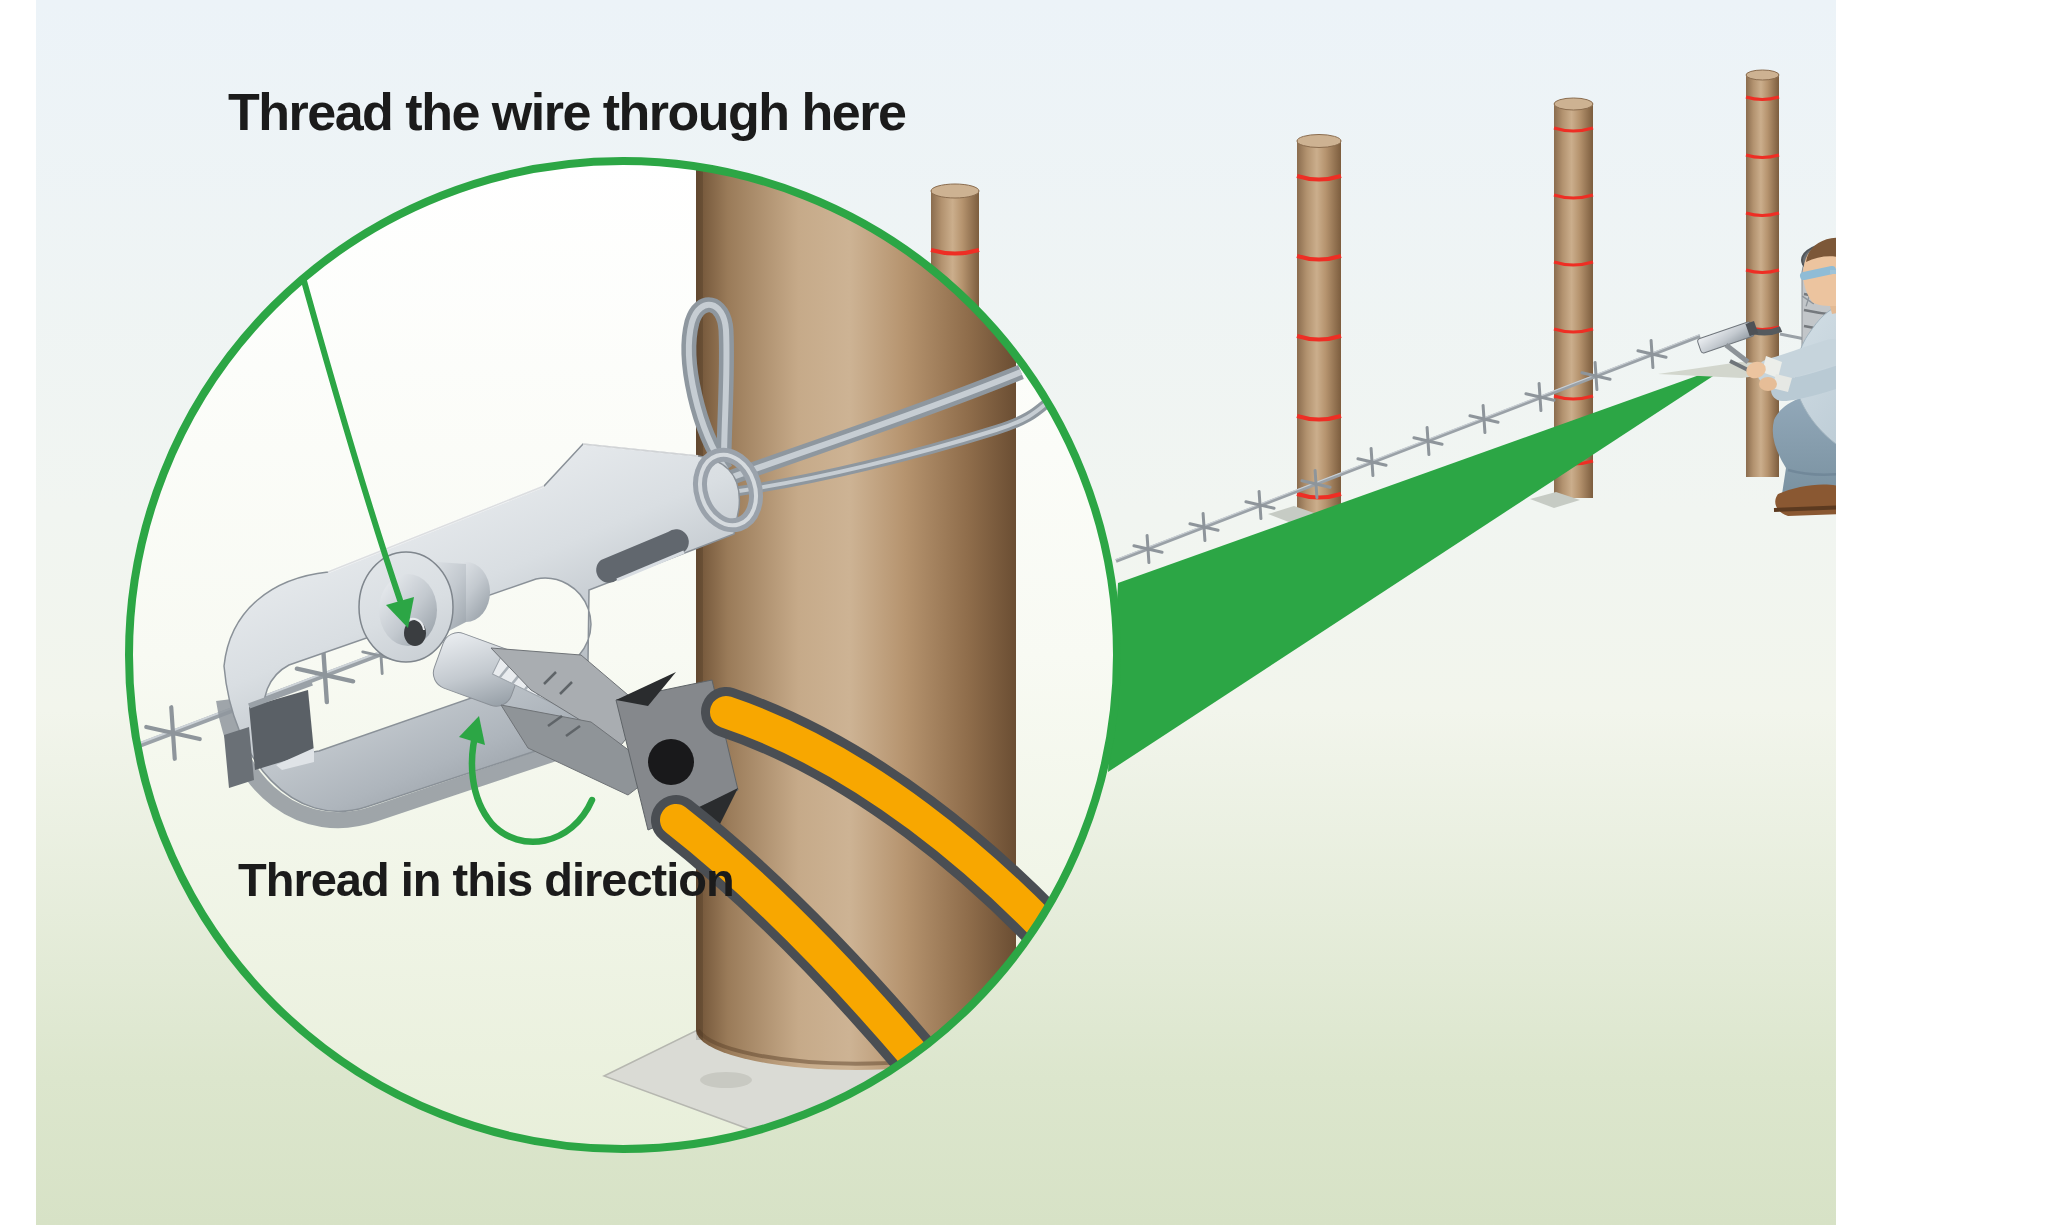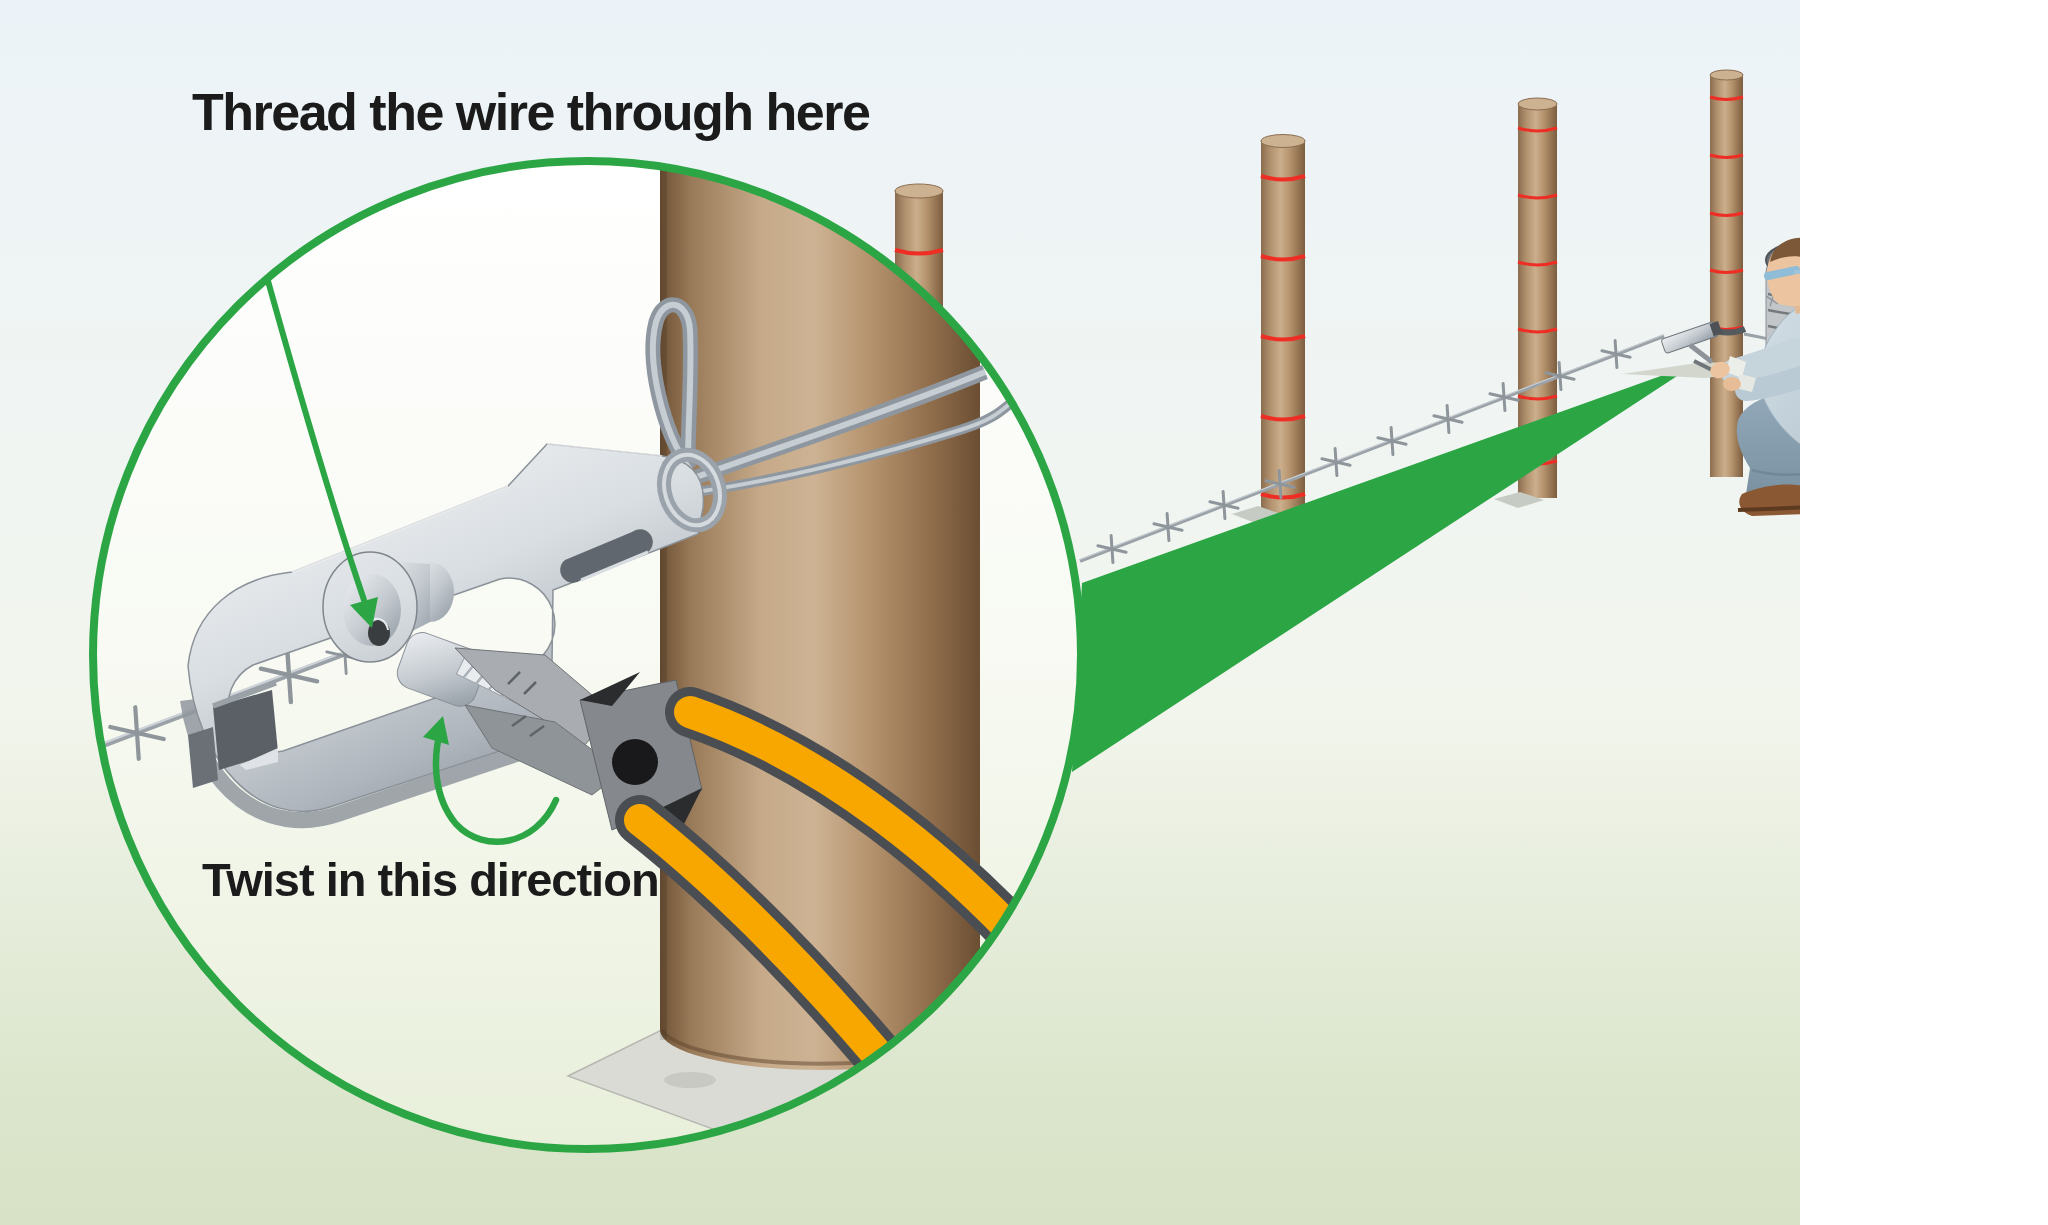--- a/index.html
+++ b/index.html
@@ -1,20 +1,21 @@
 <!DOCTYPE html>
 <html><head>
 <meta charset="utf-8">
 <style>
   html,body{margin:0;padding:0;background:#fff;}
   .stage{
     position:relative;
     width:1800px;height:1225px;
     overflow:hidden;
     font-family:"Liberation Sans", sans-serif;
+    margin-left:36px;
   }
   .stage svg{position:absolute;left:0;top:0;}
   .label{
     position:absolute;
     color:#1b1b1b;
     font-weight:700;
     white-space:nowrap;
     line-height:1;
   }
   #label-thread{left:192px;top:86px;font-size:52px;letter-spacing:-1.5px;}
@@ -301,14 +302,14 @@
         <path class="greenline" stroke-width="6.5" d="M556,800 C536,846 484,854 456,824 C434,798 432,760 441,728"></path>
         <polygon class="green" points="443,716 449,745 423,737"></polygon>
       </g>
     </g>
 
     <circle cx="587" cy="655" r="494" fill="none" stroke="#2CA645" stroke-width="8"></circle>
   </g>
 </svg>
 
 <div class="label" id="label-thread">Thread the wire through here</div>
-<div class="label" id="label-twist">Twist in this direction</div>
+<div class="label" id="label-twist">Thread in this direction</div>
 </div>
 
 </body></html>

